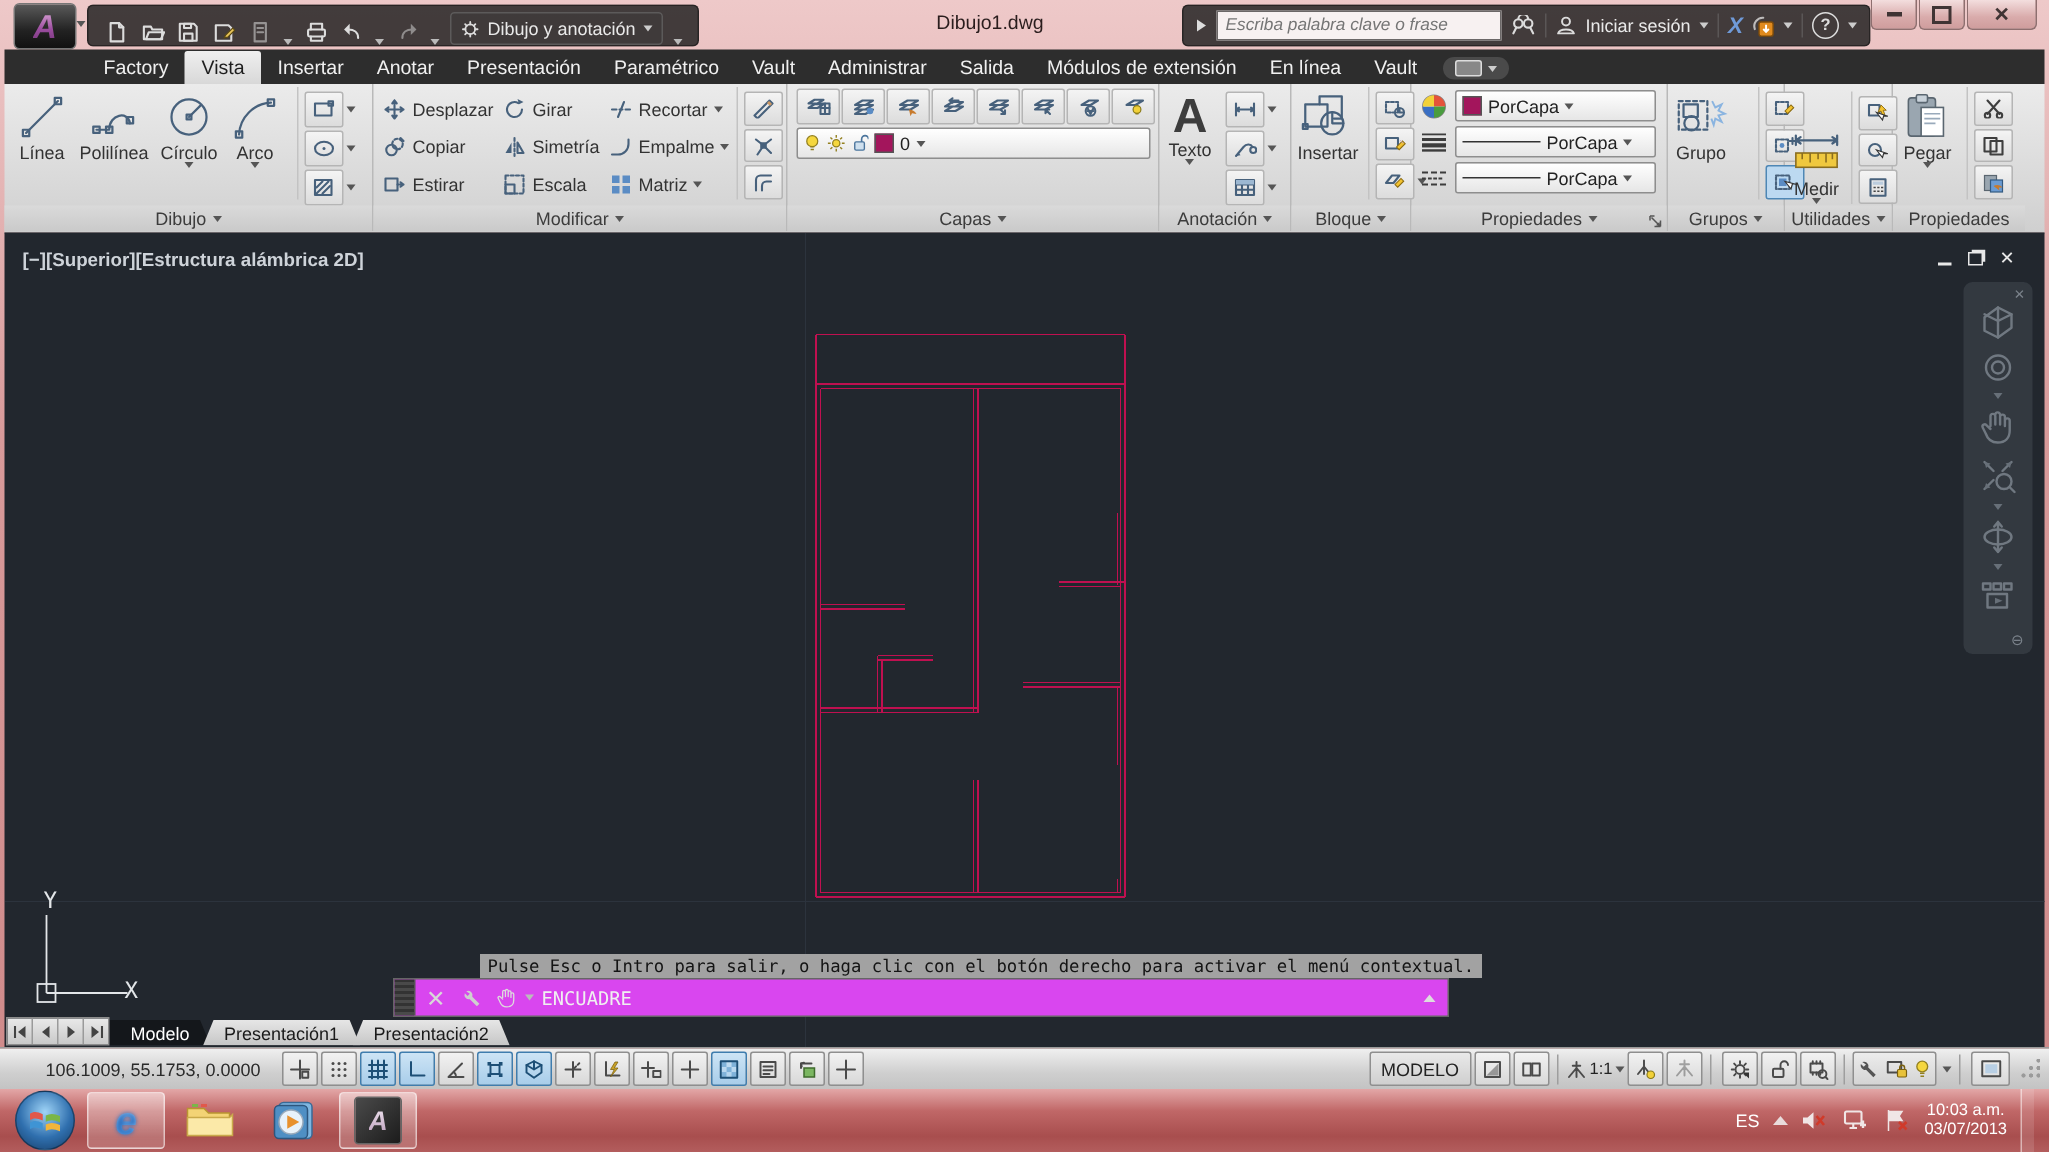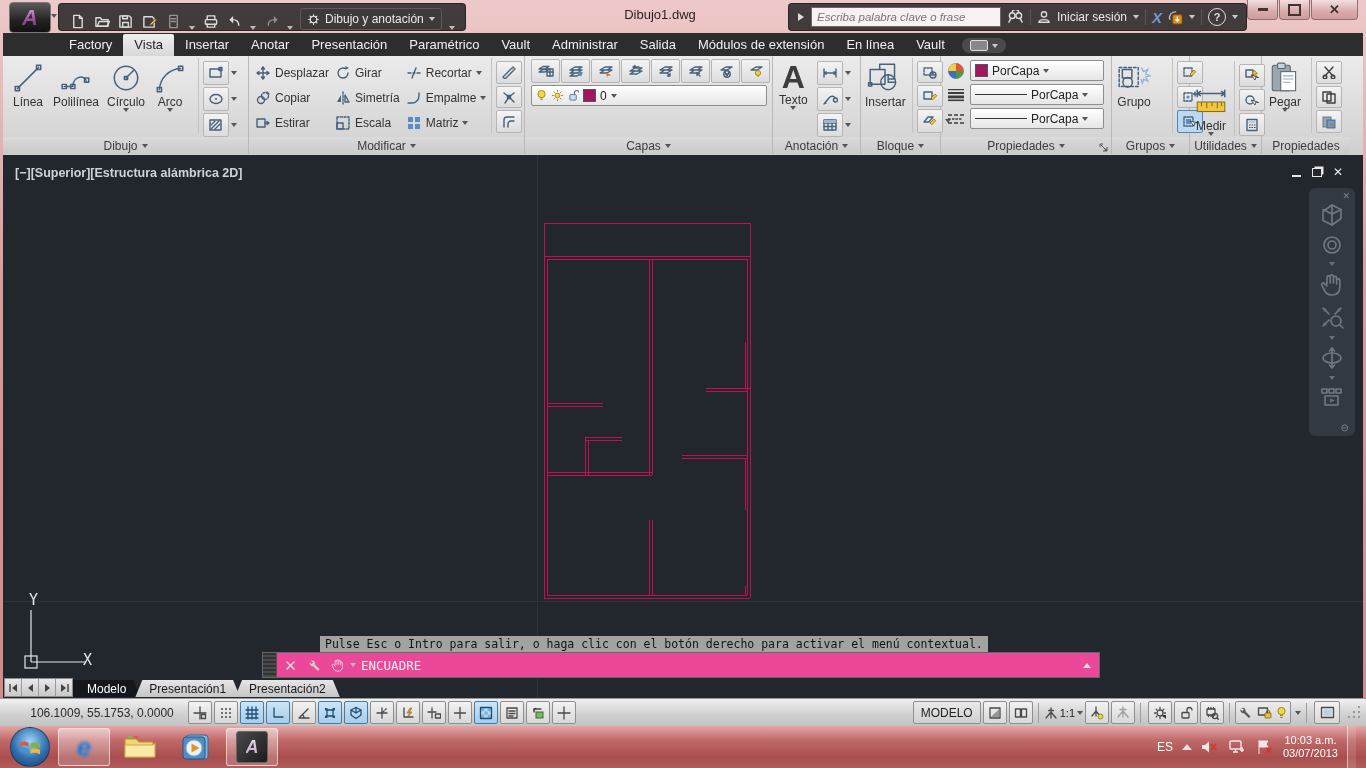--- a/index.html
+++ b/index.html
@@ -85,21 +85,21 @@
   .vg-rest{width:8px;height:7px;border:1.5px solid #e8e8e8;box-shadow:2px -2px 0 -0.5px #e8e8e8;}
   .navbar{position:absolute;left:1306px;top:33px;width:46px;height:248px;border-radius:6px;
     background:rgba(78,86,95,.38);}
   .navbar svg{opacity:.6;}
   .navstack{display:flex;flex-direction:column;align-items:center;padding-top:14px;gap:6px;}
   .navx{position:absolute;right:5px;top:3px;color:#9aa2ab;font-size:9px;opacity:.7;}
   .navminus{position:absolute;right:6px;bottom:3px;color:#9aa2ab;font-size:10px;opacity:.7;}
 
   .cmdhint{position:absolute;left:317px;top:481px;background:#a2a2a2;color:#141414;
     font-family:"DejaVu Sans Mono",monospace;font-size:11.5px;padding:1px 5px;white-space:nowrap;}
-  .cmdbar{position:absolute;left:259px;top:497px;width:838px;height:26px;background:#ec4899;
+  .cmdbar{position:absolute;left:259px;top:497px;width:704px;height:26px;background:#d946ef;
     border:1px solid #666;box-sizing:border-box;display:flex;align-items:center;}
   .cmdgrip{width:13px;height:100%;background:repeating-linear-gradient(0deg,#4a4a4a 0 2px,#333 2px 4px);
     border-right:1px solid #555;}
   .cmdbtn{width:22px;height:22px;display:flex;align-items:center;justify-content:center;margin-left:2px;}
   .cmdfield{flex:1;height:100%;display:flex;align-items:center;gap:5px;padding-left:6px;
     color:#f0f0f0;font-family:"DejaVu Sans Mono",monospace;font-size:12.5px;}
   .cmdup{width:0;height:0;border-left:4px solid transparent;border-right:4px solid transparent;
     border-bottom:5px solid #ddd;margin-right:8px;}
 
   .tabstrip{position:absolute;left:1px;bottom:1px;height:19px;display:flex;align-items:flex-end;}

